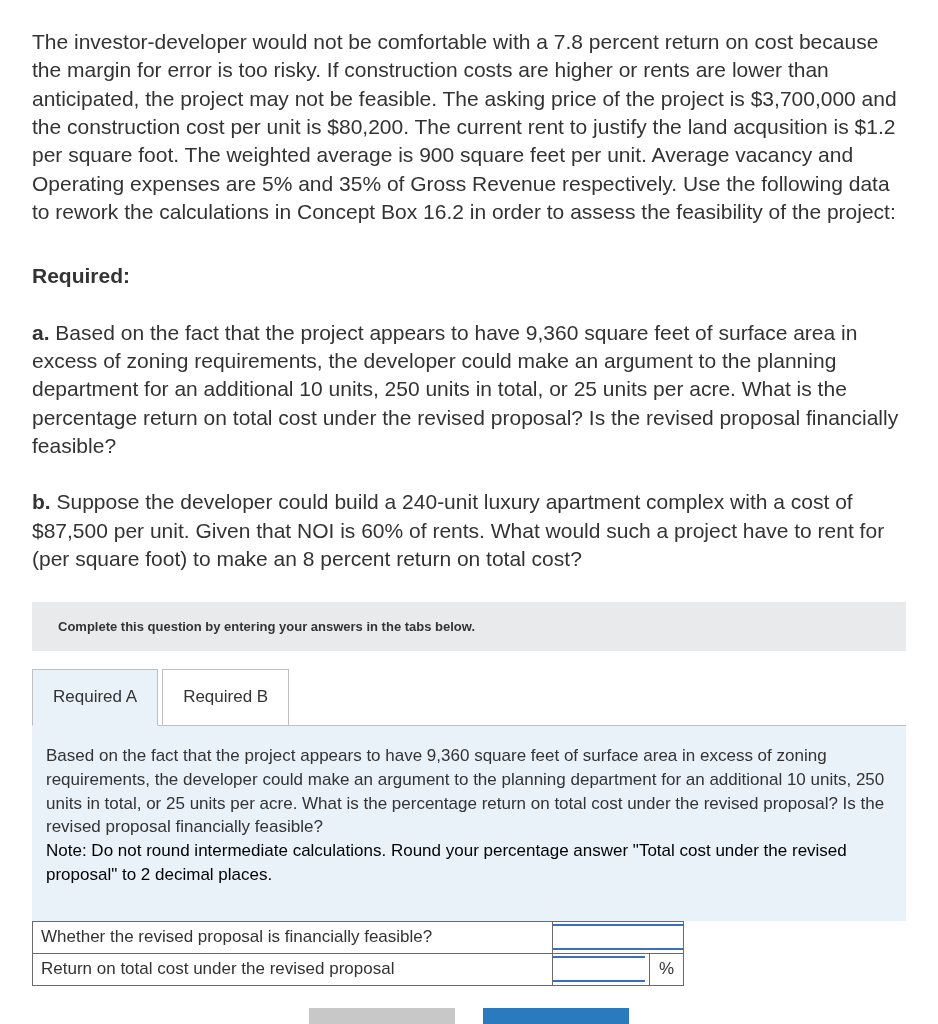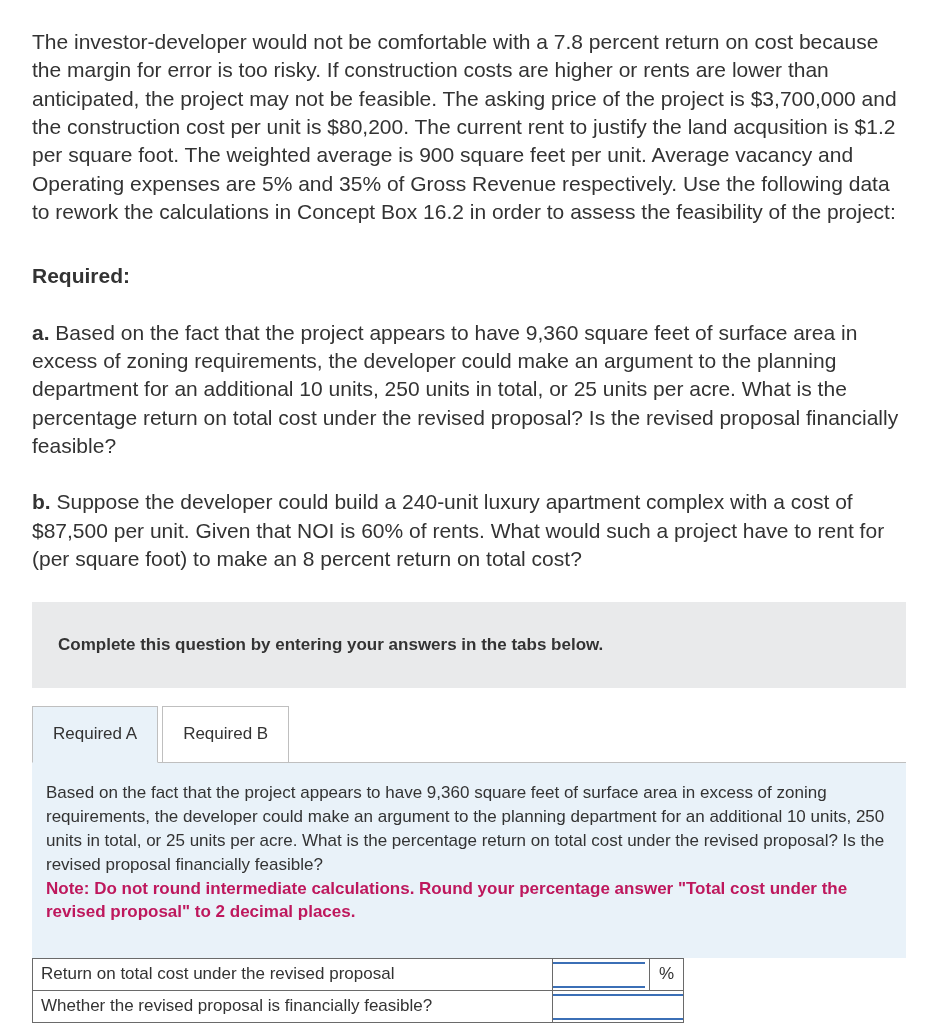--- a/index.html
+++ b/index.html
@@ -12,24 +12,24 @@
     color: #333;
     background: #fff;
     width: 938px;
   }
   .problem-text { margin-bottom: 36px; }
   .required-label { font-weight: 700; margin-bottom: 16px; }
   .part { margin-bottom: 4px; margin-top: 28px; }
   .part .lead { font-weight: 700; }
   .instruction-bar {
     background: #e9eaeb;
-    padding: 32px 26px;
+    padding: 16px 26px;
     font-weight: 700;
     font-family: Verdana, Arial, sans-serif;
-    font-size: 17px;
+    font-size: 13px;
     margin-top: 28px;
   }
   .tabs-row {
     display: flex;
     margin-top: 18px;
     font-family: Verdana, Arial, sans-serif;
     font-size: 17px;
   }
   .tab {
     padding: 16px 20px;
@@ -48,21 +48,21 @@
     border-top: 1px solid #bfbfbf;
     margin-top: -1px;
     background: #e9f2f9;
     padding: 18px 14px 34px 14px;
     font-family: Verdana, Arial, sans-serif;
     font-size: 17px;
     line-height: 1.4;
     overflow: hidden;
   }
   .tab-panel .prompt { color: #333; }
-  .tab-panel .note { color: #be185d; font-weight: bold; }
+  .tab-panel .note { color: #000000; }
   .answer-table {
     margin-top: 0;
     border-collapse: collapse;
     font-family: Arial, sans-serif;
     font-size: 17px;
   }
   .answer-table td {
     border: 1px solid #6a6a6a;
     padding: 4px 8px;
     vertical-align: middle;
@@ -143,31 +143,31 @@
 </div>
 
 <div class="tab-panel">
   <span class="prompt">Based on the fact that the project appears to have 9,360 square feet of surface area in excess of zoning requirements, the developer could make an argument to the planning department for an additional 10 units, 250 units in total, or 25 units per acre. What is the percentage return on total cost under the revised proposal? Is the revised proposal financially feasible?</span><br>
   <span class="note">Note: Do not round intermediate calculations. Round your percentage answer "Total cost under the revised proposal" to 2 decimal places.</span>
 </div>
 
 <table class="answer-table">
   <tbody>
       <tr>
+    <td class="label-cell">Whether the revised proposal is financially feasible?</td>
+    <td class="input-cell" colspan="2">
+      <input type="text" class="wide" value="" style="">
+    </td>
+  </tr>
+  <tr>
     <td class="label-cell">Return on total cost under the revised proposal</td>
     <td class="input-cell">
       <input type="text" value="" style="">
     </td>
     <td class="unit-cell">%</td>
-  </tr>
-  <tr>
-    <td class="label-cell">Whether the revised proposal is financially feasible?</td>
-    <td class="input-cell" colspan="2">
-      <input type="text" class="wide" value="" style="">
-    </td>
   </tr>
 </tbody>
   </table>
 
 <div class="nav-row">
   <button class="nav-btn disabled">
     <span class="chev">‹</span>
     <span>Required A</span>
   </button>
   <button class="nav-btn active">

